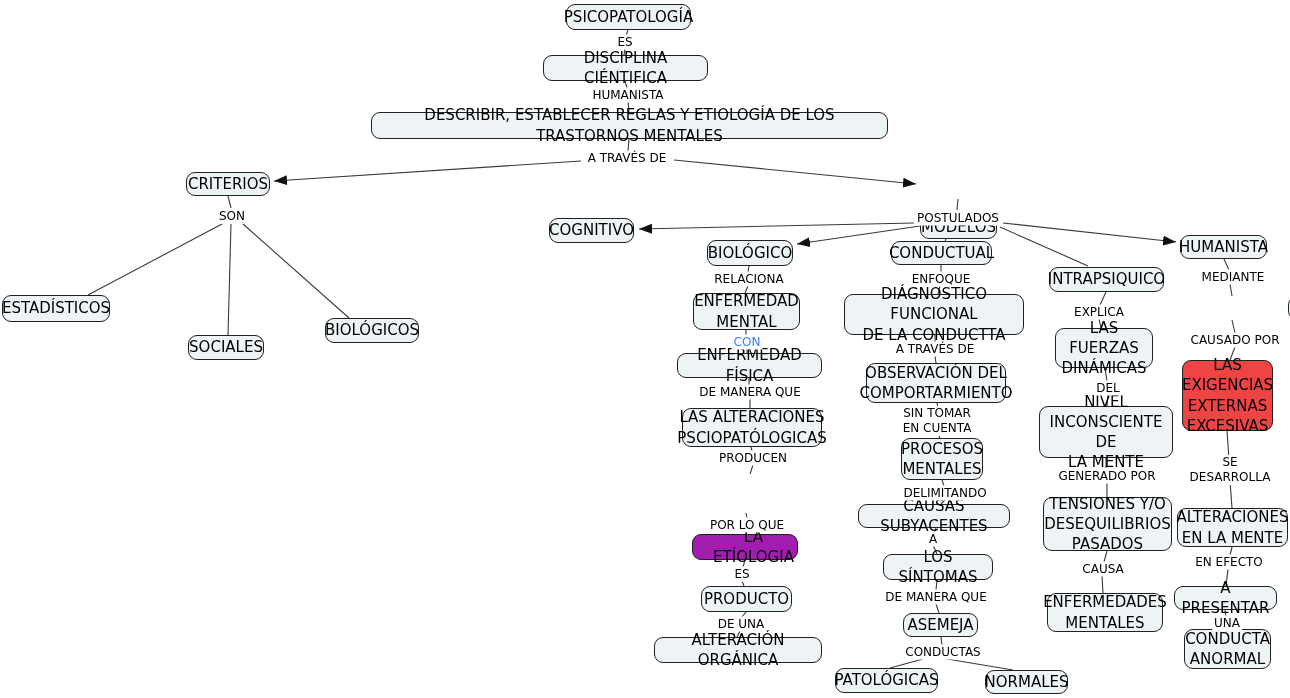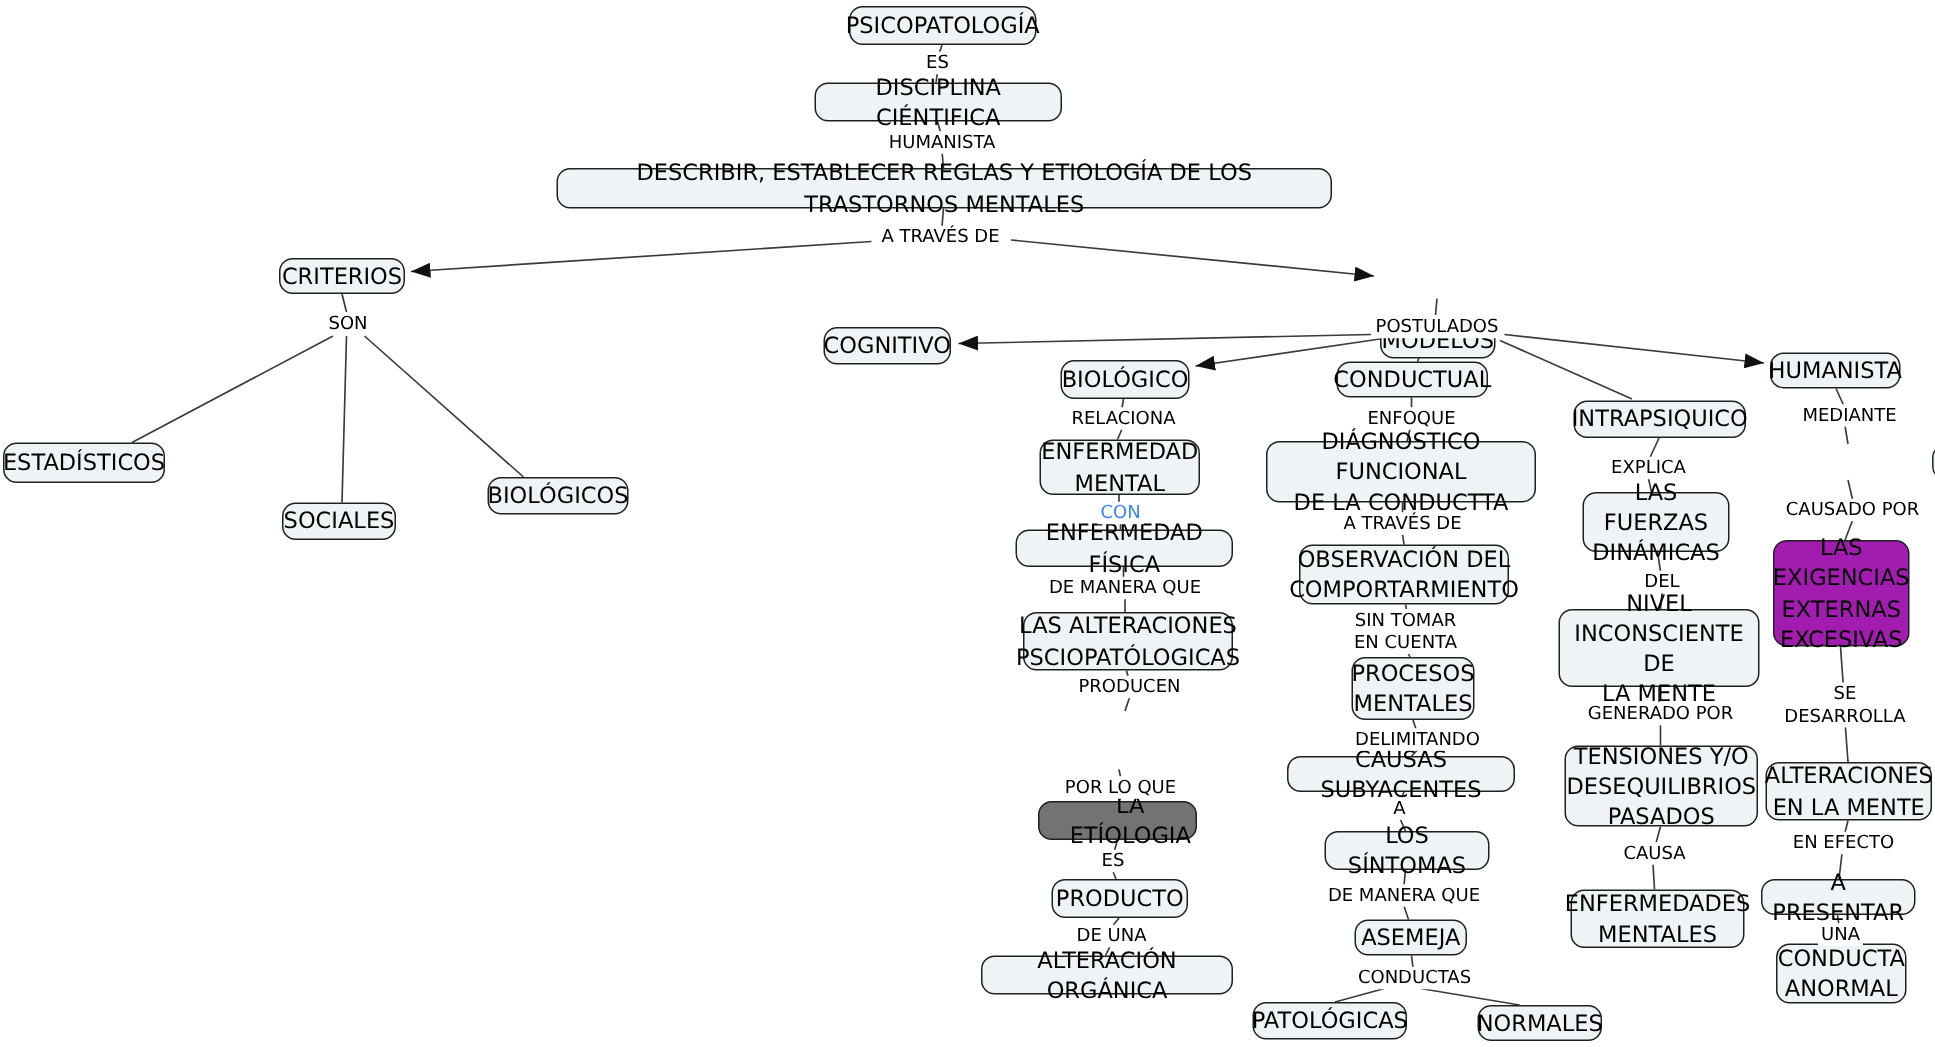--- a/index.html
+++ b/index.html
@@ -119,21 +119,21 @@
     <div class="node" style="left: 188px; top: 335px; width: 76px; height: 25px; background: rgb(238, 243, 246); border-color: rgb(32, 32, 32); color: rgb(0, 0, 0);">SOCIALES</div>
     <div class="node" style="left: 325px; top: 318px; width: 94px; height: 25px; background: rgb(238, 243, 246); border-color: rgb(32, 32, 32); color: rgb(0, 0, 0);">BIOLÓGICOS</div>
     <div class="node" style="left: 920px; top: 175px; width: 77px; height: 24px; background: rgb(238, 243, 246); border-color: rgb(32, 32, 32); color: rgb(0, 0, 0); margin-top: 40px;">MODELOS</div>
     <div class="node" style="left: 549px; top: 218px; width: 85px; height: 25px; background: rgb(238, 243, 246); border-color: rgb(32, 32, 32); color: rgb(0, 0, 0);">COGNITIVO</div>
     <div class="node" style="left: 707px; top: 240px; width: 86px; height: 26px; background: rgb(238, 243, 246); border-color: rgb(32, 32, 32); color: rgb(0, 0, 0);">BIOLÓGICO</div>
     <div class="node" style="left: 677px; top: 353px; width: 145px; height: 25px; background: rgb(238, 243, 246); border-color: rgb(32, 32, 32); color: rgb(0, 0, 0);">ENFERMEDAD FÍSICA</div>
     <div class="node" style="left: 693px; top: 293px; width: 107px; height: 37px; background: rgb(238, 243, 246); border-color: rgb(32, 32, 32); color: rgb(0, 0, 0);">ENFERMEDAD
 MENTAL</div>
     <div class="node" style="left: 682px; top: 408px; width: 140px; height: 39px; background: rgb(238, 243, 246); border-color: rgb(32, 32, 32); color: rgb(0, 0, 0);">LAS ALTERACIONES
 PSCIOPATÓLOGICAS</div>
-    <div class="node" style="left: 692px; top: 534px; width: 106px; height: 26px; background: #737373; border-color: rgb(32, 32, 32); color: rgb(0, 0, 0); padding-left: 20px;">LA ETÍOLOGIA</div>
+    <div class="node" style="left: 692px; top: 534px; width: 106px; height: 26px; background: #a21caf; border-color: rgb(32, 32, 32); color: rgb(0, 0, 0); padding-left: 20px;">LA ETÍOLOGIA</div>
     <div class="node" style="left: 701px; top: 586px; width: 91px; height: 26px; background: rgb(238, 243, 246); border-color: rgb(32, 32, 32); color: rgb(0, 0, 0);">PRODUCTO</div>
     <div class="node" style="left: 654px; top: 637px; width: 168px; height: 26px; background: rgb(238, 243, 246); border-color: rgb(32, 32, 32); color: rgb(0, 0, 0);">ALTERACIÓN ORGÁNICA</div>
     <div class="node" style="left: 891px; top: 241px; width: 101px; height: 24px; background: rgb(238, 243, 246); border-color: rgb(32, 32, 32); color: rgb(0, 0, 0);">CONDUCTUAL</div>
     <div class="node" style="left: 844px; top: 294px; width: 180px; height: 41px; background: rgb(238, 243, 246); border-color: rgb(32, 32, 32); color: rgb(0, 0, 0);">DIÁGNOSTICO FUNCIONAL
 DE LA CONDUCTTA</div>
     <div class="node" style="left: 866px; top: 363px; width: 140px; height: 40px; background: rgb(238, 243, 246); border-color: rgb(32, 32, 32); color: rgb(0, 0, 0);">OBSERVACIÓN DEL
 COMPORTARMIENTO</div>
     <div class="node" style="left: 901px; top: 438px; width: 82px; height: 42px; background: rgb(238, 243, 246); border-color: rgb(32, 32, 32); color: rgb(0, 0, 0);">PROCESOS
 MENTALES</div>
     <div class="node" style="left: 858px; top: 504px; width: 152px; height: 24px; background: rgb(238, 243, 246); border-color: rgb(32, 32, 32); color: rgb(0, 0, 0);">CAUSAS SUBYACENTES</div>
@@ -147,21 +147,21 @@
     <div class="node" style="left: 1039px; top: 406px; width: 134px; height: 52px; background: rgb(238, 243, 246); border-color: rgb(32, 32, 32); color: rgb(0, 0, 0);">NIVEL
 INCONSCIENTE DE
 LA MENTE</div>
     <div class="node" style="left: 1043px; top: 497px; width: 129px; height: 54px; background: rgb(238, 243, 246); border-color: rgb(32, 32, 32); color: rgb(0, 0, 0);">TENSIONES Y/O
 DESEQUILIBRIOS
 PASADOS</div>
     <div class="node" style="left: 1047px; top: 593px; width: 116px; height: 39px; background: rgb(238, 243, 246); border-color: rgb(32, 32, 32); color: rgb(0, 0, 0);">ENFERMEDADES
 MENTALES</div>
     <div class="node" style="left: 1180px; top: 235px; width: 87px; height: 24px; background: rgb(238, 243, 246); border-color: rgb(32, 32, 32); color: rgb(0, 0, 0);">HUMANISTA</div>
     <div class="node" style="left: 1240px; top: 296px; width: 80px; height: 24px; background: rgb(238, 243, 246); border-color: rgb(32, 32, 32); color: rgb(0, 0, 0); margin-left: 48px;">YO IRREAL</div>
-    <div class="node" style="left: 1182px; top: 360px; width: 91px; height: 71px; background: #a21caf; border-color: rgb(32, 32, 32); color: rgb(0, 0, 0);">LAS
+    <div class="node" style="left: 1182px; top: 360px; width: 91px; height: 71px; background: #ef4444; border-color: rgb(32, 32, 32); color: rgb(0, 0, 0);">LAS
 EXIGENCIAS
 EXTERNAS
 EXCESIVAS</div>
     <div class="node" style="left: 1177px; top: 508px; width: 111px; height: 39px; background: rgb(238, 243, 246); border-color: rgb(32, 32, 32); color: rgb(0, 0, 0);">ALTERACIONES
 EN LA MENTE</div>
     <div class="node" style="left: 1174px; top: 586px; width: 103px; height: 24px; background: rgb(238, 243, 246); border-color: rgb(32, 32, 32); color: rgb(0, 0, 0);">A PRESENTAR</div>
     <div class="node" style="left: 1184px; top: 629px; width: 87px; height: 40px; background: rgb(238, 243, 246); border-color: rgb(32, 32, 32); color: rgb(0, 0, 0);">CONDUCTA
 ANORMAL</div>
     <div class="link-label" style="left: 625px; top: 42px; color: rgb(0, 0, 0);">ES</div>
     <div class="link-label" style="left: 628px; top: 95px; color: rgb(0, 0, 0);">HUMANISTA</div>

